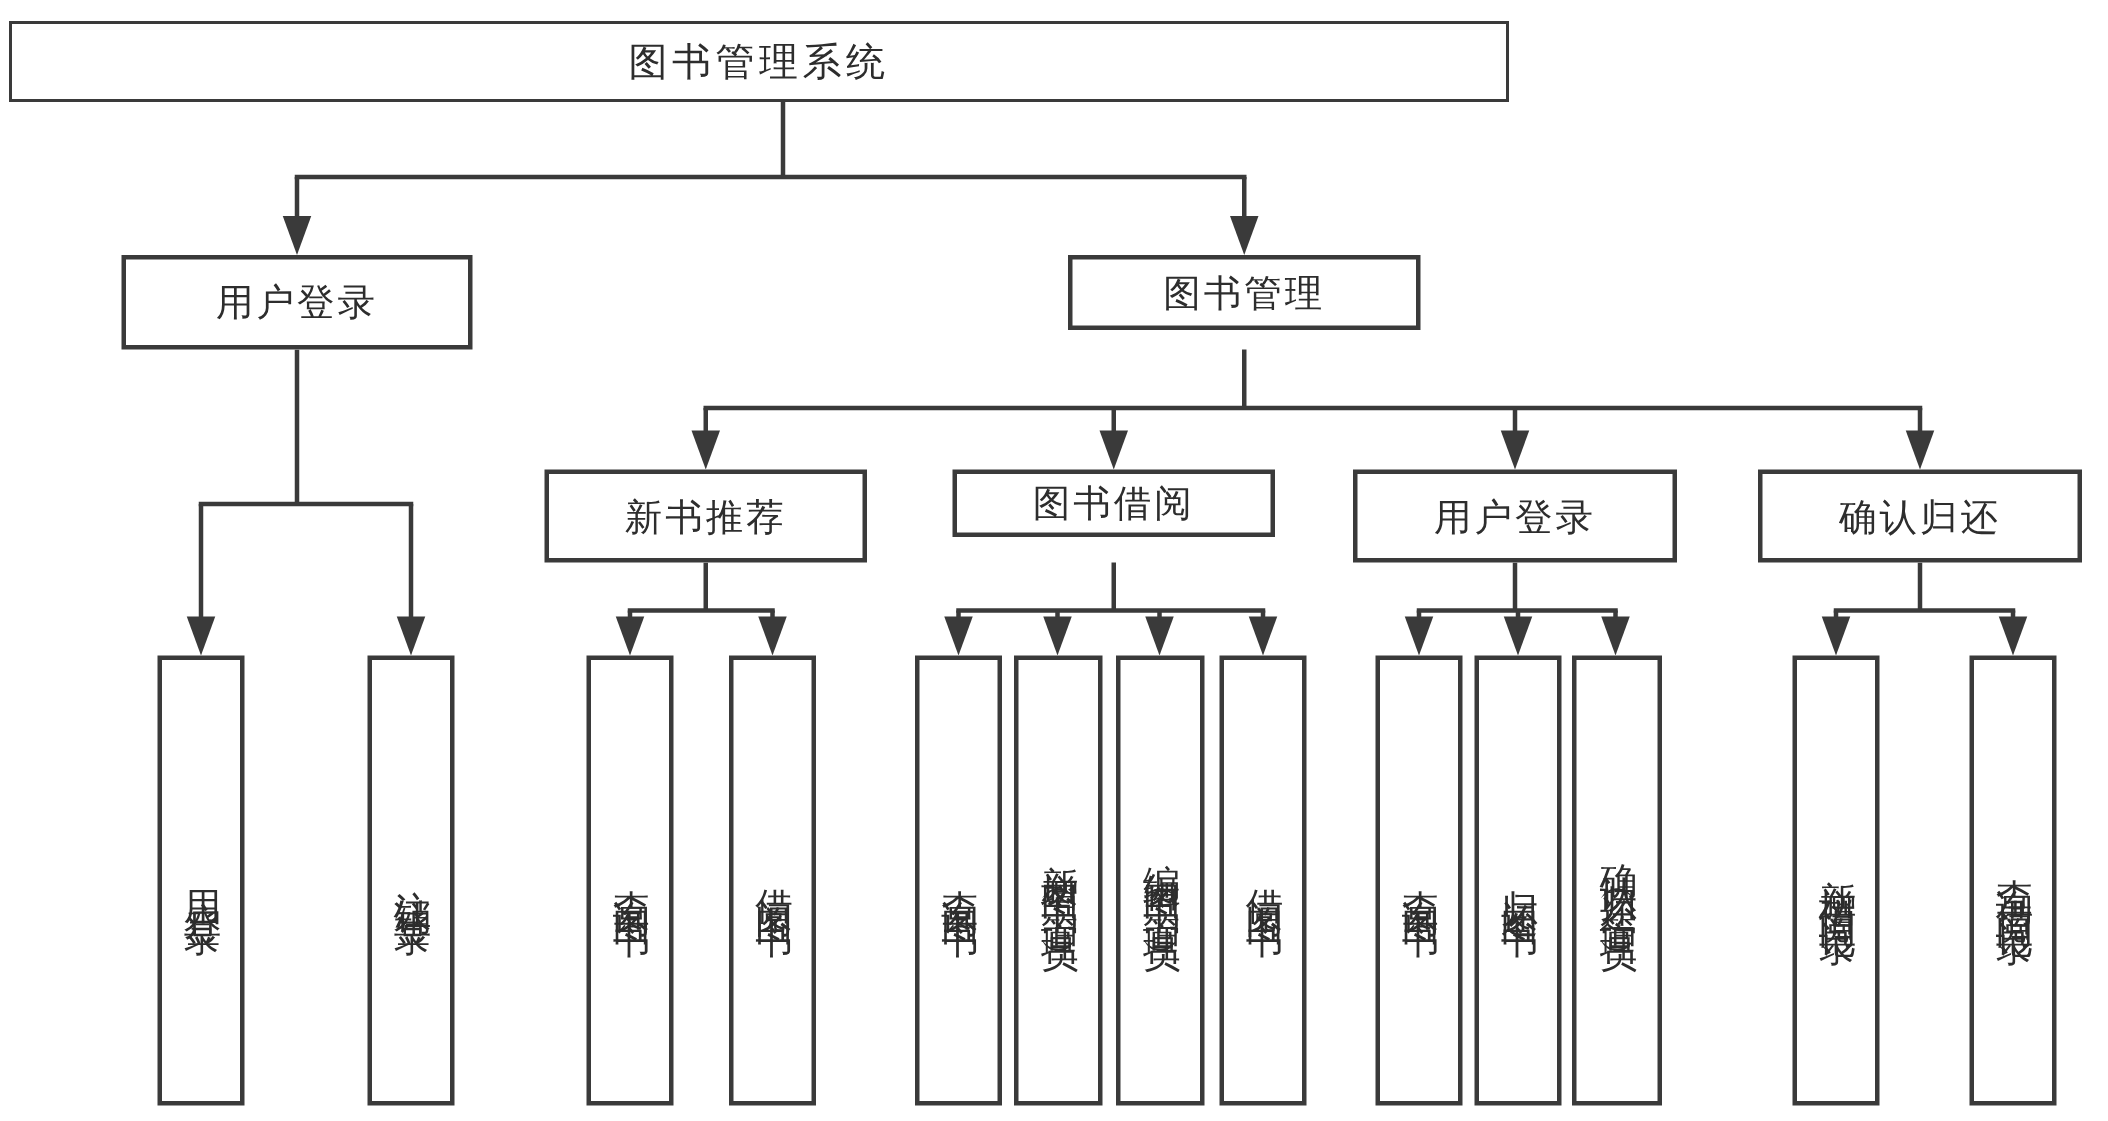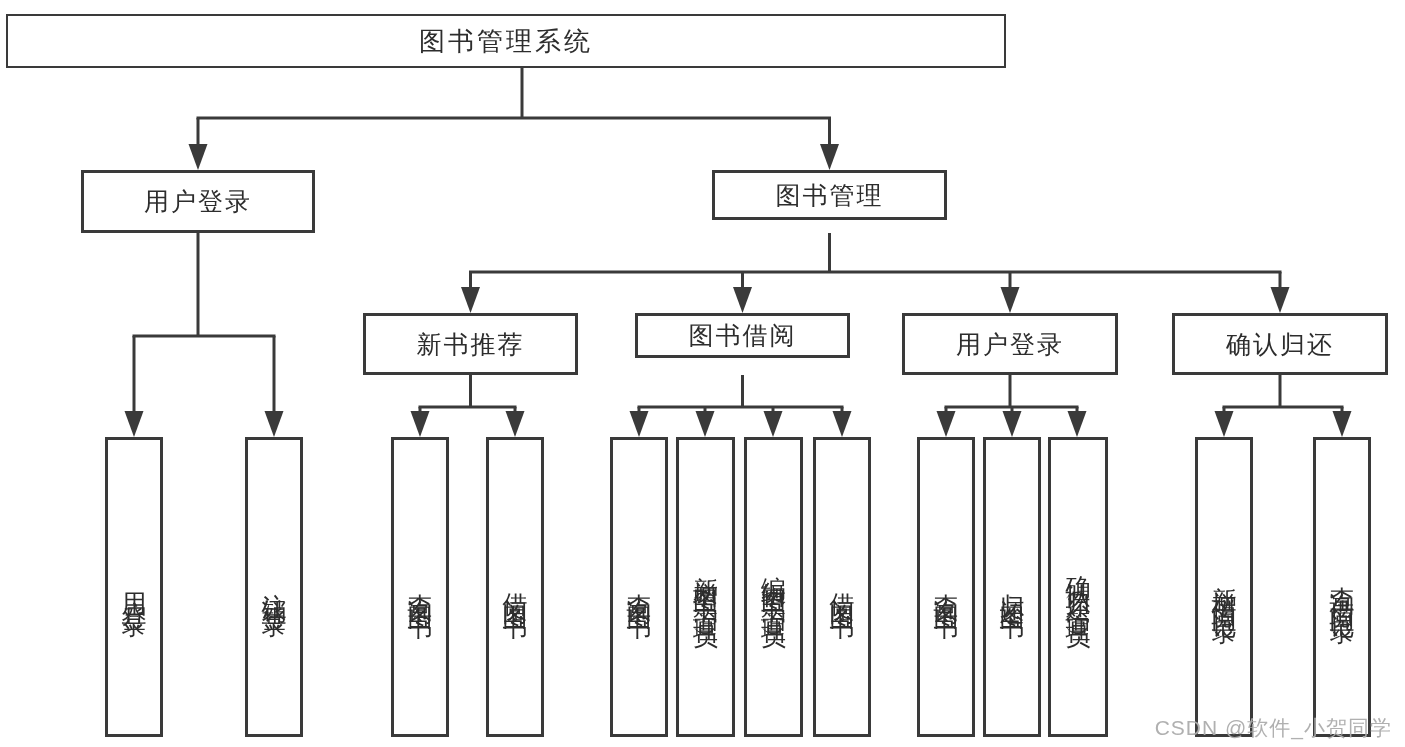--- a/index.html
+++ b/index.html
@@ -149,14 +149,13 @@
       <div class="node vert" style="left: 1048px; top: 437px; width: 60px; height: 300px;">
         <span class="lbl">确认归还（管理员）</span>
       </div>
       <div class="node vert" style="left: 1195px; top: 437px; width: 58px; height: 300px;">
         <span class="lbl">新增借阅记录</span>
       </div>
       <div class="node vert" style="left: 1313px; top: 437px; width: 58px; height: 300px;">
         <span class="lbl">查询借阅记录</span>
       </div>
     </div>
-  <div class="watermark">CSDN @软件_小贺同学</div>
 </div>
 
 </body></html>

